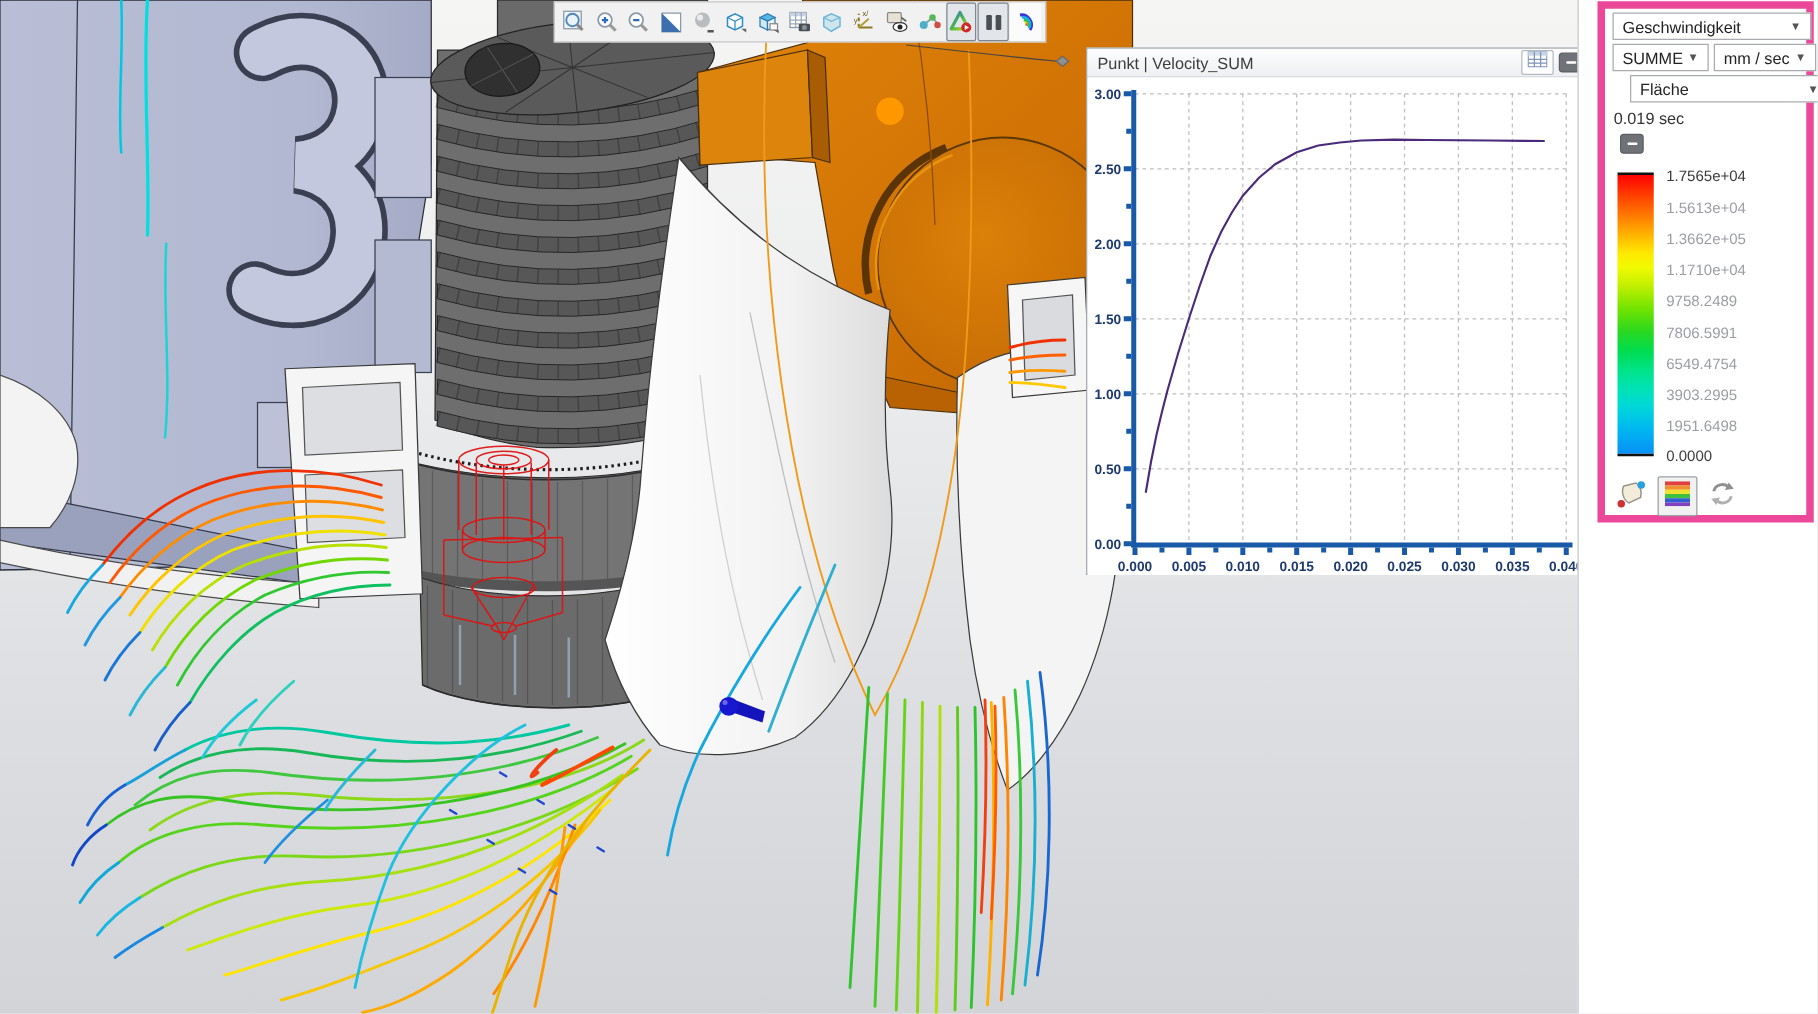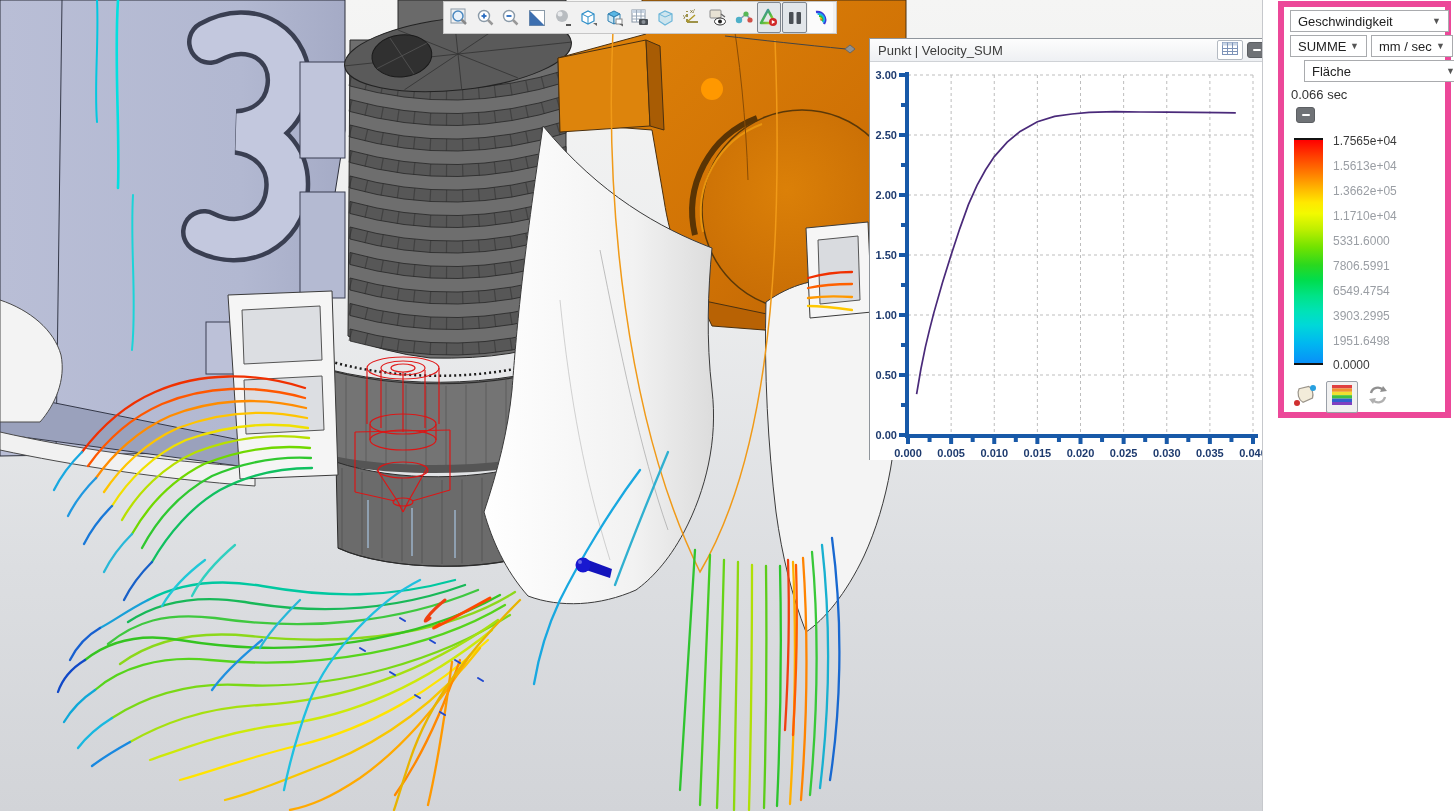--- a/index.html
+++ b/index.html
@@ -625,31 +625,31 @@
       <span class="caret">▼</span>
     </div>
     <div class="dd" id="dd-unit">
       <span>mm / sec</span>
       <span class="caret">▼</span>
     </div>
     <div class="dd" id="dd-region">
       <span>Fläche</span>
       <span class="caret">▼</span>
     </div>
-    <div id="time-label">0.066 sec</div>
+    <div id="time-label">0.019 sec</div>
     <span class="minus-btn" id="legend-collapse">
         <span class="bar"></span>
       </span>
 
     <div id="colorbar"></div>
     <div class="legend-row dark" style="top:127px">1.7565e+04</div>
     <div class="legend-row" style="top:152px">1.5613e+04</div>
     <div class="legend-row" style="top:177px">1.3662e+05</div>
     <div class="legend-row" style="top:202px">1.1710e+04</div>
-    <div class="legend-row" style="top:227px">5331.6000</div>
+    <div class="legend-row" style="top:227px">9758.2489</div>
     <div class="legend-row" style="top:252px">7806.5991</div>
     <div class="legend-row" style="top:277px">6549.4754</div>
     <div class="legend-row" style="top:302px">3903.2995</div>
     <div class="legend-row" style="top:327px">1951.6498</div>
     <div class="legend-row dark" style="top:351px">0.0000</div>
 
     <div id="legend-icons">
       <span class="lbtn">
           <span>
         <svg width="26" height="26">

